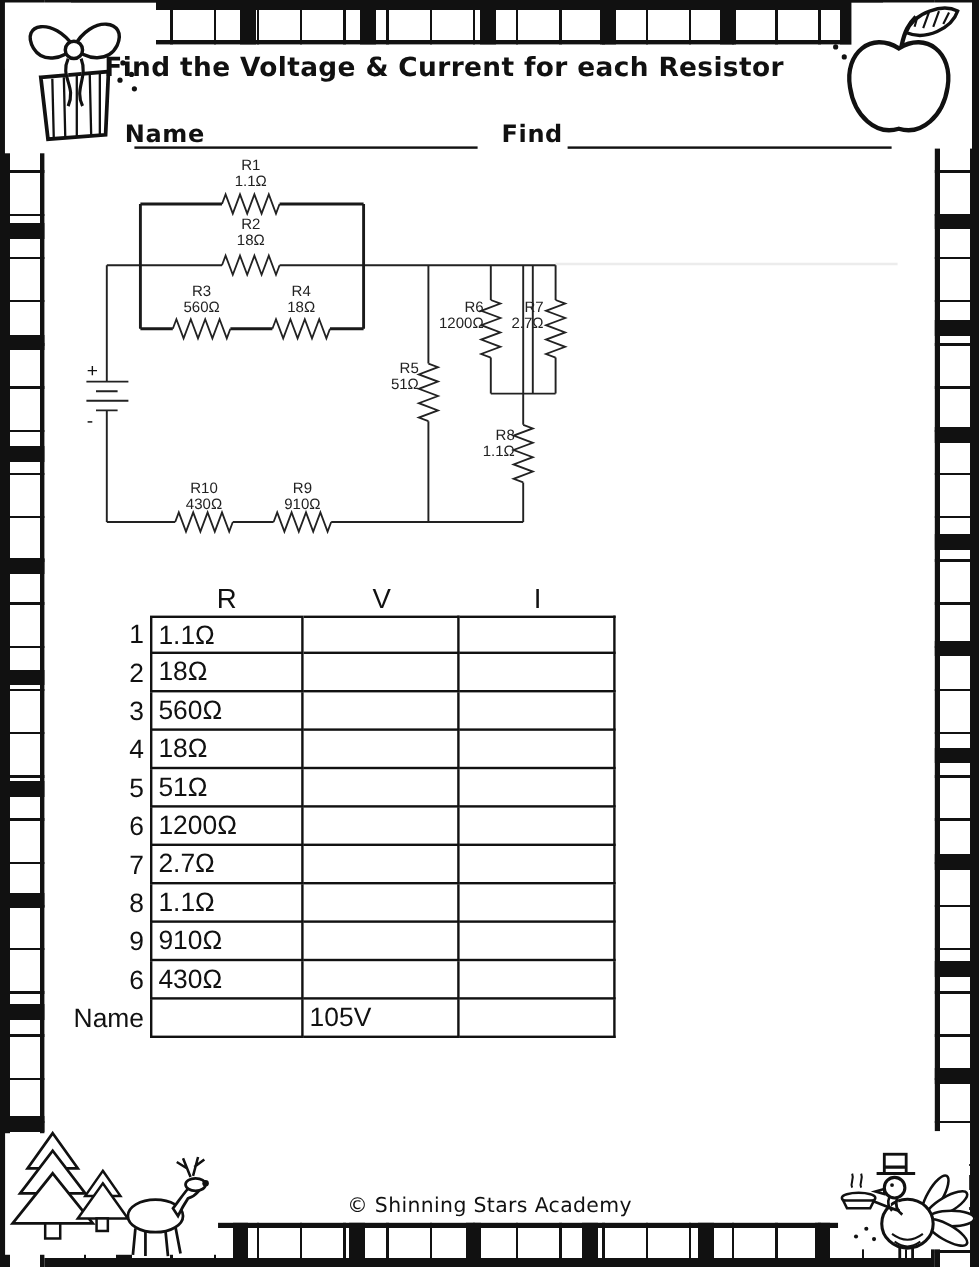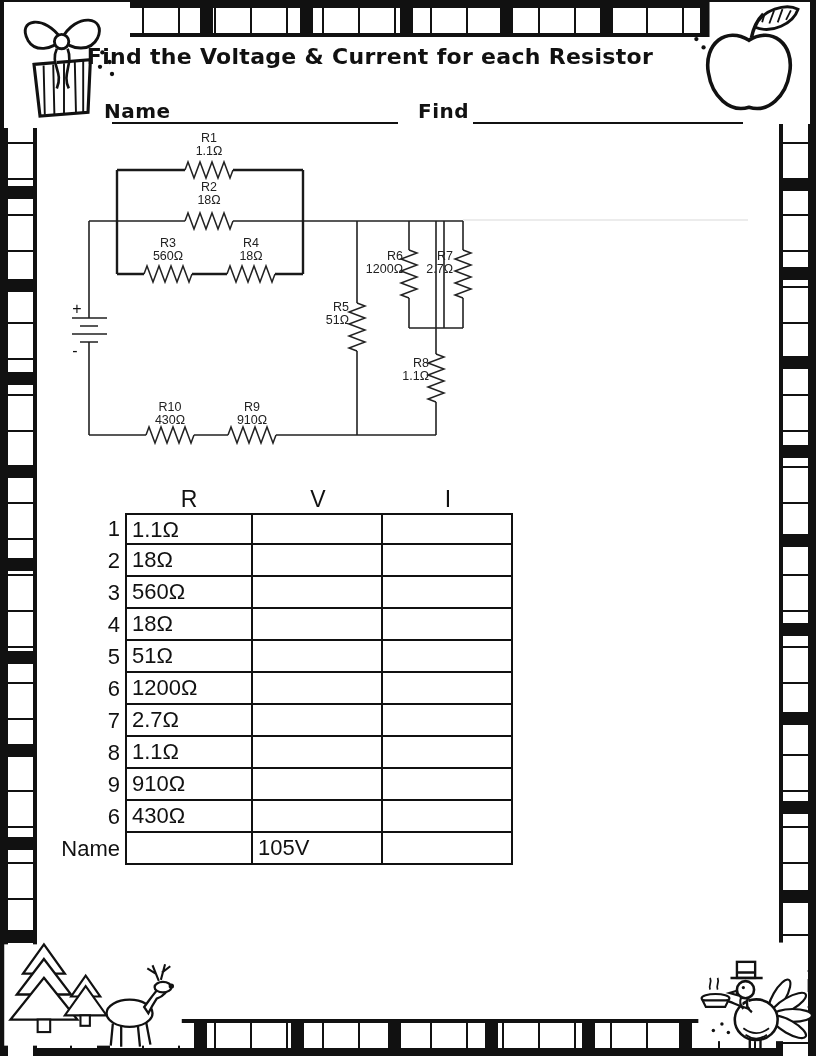--- a/index.html
+++ b/index.html
@@ -307,13 +307,14 @@
       <div class="cell"></div>
     </div>
     <div class="trow">
       <div class="rlabel">Name</div>
       <div class="cell c1"></div>
       <div class="cell">105V</div>
       <div class="cell"></div>
     </div>
   </div>
 
+  <div class="footer">© Shinning Stars Academy</div>
 </div>
 
 </body></html>

